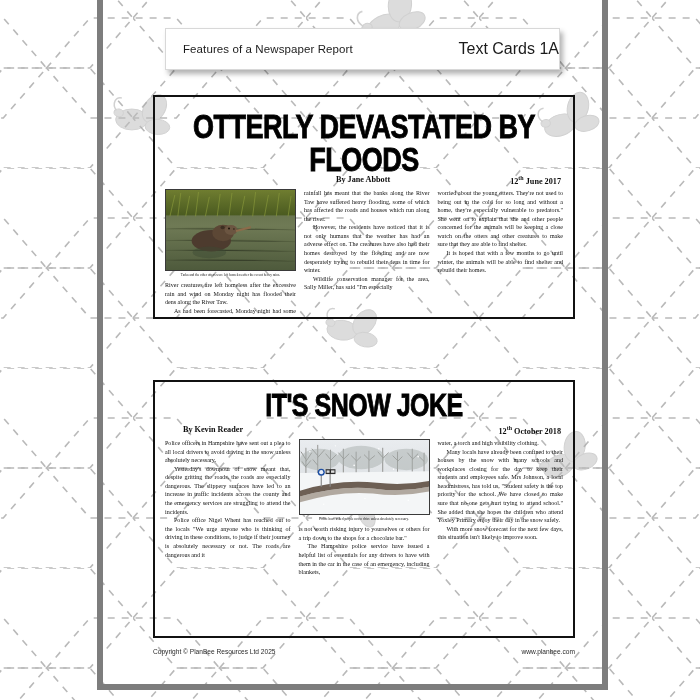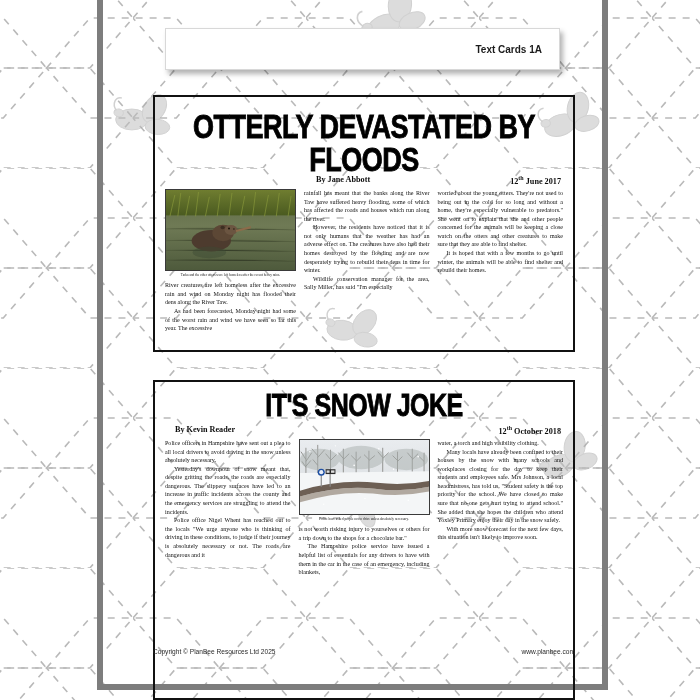--- a/index.html
+++ b/index.html
@@ -63,70 +63,69 @@
     z-index: 6;
   }
   .header-title {
     font-size: 11.5px;
     color: #1b1b1b;
     margin-left: 17px;
     letter-spacing: 0.1px;
     white-space: nowrap;
   }
   .header-right {
-    font-size: 10px;
+    font-size: 16px;
     color: #1b1b1b;
     position: absolute;
-    right: 17px;
+    right: 0;
     white-space: nowrap;
-    font-weight: bold;
   }
 
   
   .article {
     position: absolute;
     background: transparent;
     border: 2px solid #111111;
     box-sizing: border-box;
     z-index: 5;
     overflow: hidden;
   }
-  #article-1 { left: 50px; top: 95px;  width: 422px; height: 257px; }
-  #article-2 { left: 50px; top: 380px; width: 422px; height: 320px; }
+  #article-1 { left: 50px; top: 95px;  width: 422px; height: 224px; }
+  #article-2 { left: 50px; top: 380px; width: 422px; height: 258px; }
 
   .headline {
     text-align: center;
     font-family: "Liberation Sans", sans-serif;
     font-weight: 900;
     color: #000000;
     letter-spacing: -0.5px;
     line-height: 1;
     -webkit-text-stroke: 0.7px #000;
     transform: scaleY(1.22);
     transform-origin: center top;
   }
   #headline-1 { font-size: 27px; margin: 14px 6px 2px 6px; }
   #headline-2 { font-size: 25px; margin: 8px 6px 2px 6px; }
 
   .byline-row {
     position: relative;
     height: 13px;
-    margin: 10px 12px 1px 4px;
+    margin: 10px 12px 1px 24px;
     font-family: "Liberation Serif", serif;
     font-weight: bold;
     font-size: 8.2px;
     color: #0d0d0d;
   }
   .byline-row .author { position: absolute; }
   .byline-row .date   { position: absolute; right: 0; }
   .byline-row sup { font-size: 6px; }
 
   
   #byline-1 .author { left: 157px; }
-  #byline-2 .author { left: 16px; }
+  #byline-2 .author { left: 4px; }
 
   .columns {
     display: flex;
     gap: 8px;
     margin: 0 10px;
   }
   .col { width: 131px; }
 
   .body-text {
     font-family: "Liberation Serif", serif;
@@ -196,20 +195,21 @@
     <rect x="0" y="0" width="700" height="700" fill="#ffffff"></rect>
     <rect x="0" y="0" width="700" height="700" fill="url(#hexpat)"></rect>
   </svg>
 </div>
 
 <div id="page-sheet"></div>
 
 <div id="page-inner">
 
   <div class="header-card">
+    <span class="header-title">Features of a Newspaper Report</span>
     <span class="header-right">Text Cards 1A</span>
   </div>
 
   <div class="bee" style="left:255px; top:-10px; transform:rotate(-16deg) scale(1.05);">
     <svg width="70" height="58" viewBox="0 0 70 58">
       <g fill="#bdbdbd" stroke="#a8a8a8" stroke-width="1">
         <ellipse cx="24" cy="34" rx="17" ry="11" transform="rotate(-12 24 34)"></ellipse>
         <ellipse cx="45" cy="18" rx="11" ry="16" transform="rotate(22 45 18)"></ellipse>
         <ellipse cx="52" cy="36" rx="13" ry="8" transform="rotate(-8 52 36)"></ellipse>
         <ellipse cx="9" cy="30" rx="5" ry="4"></ellipse>

